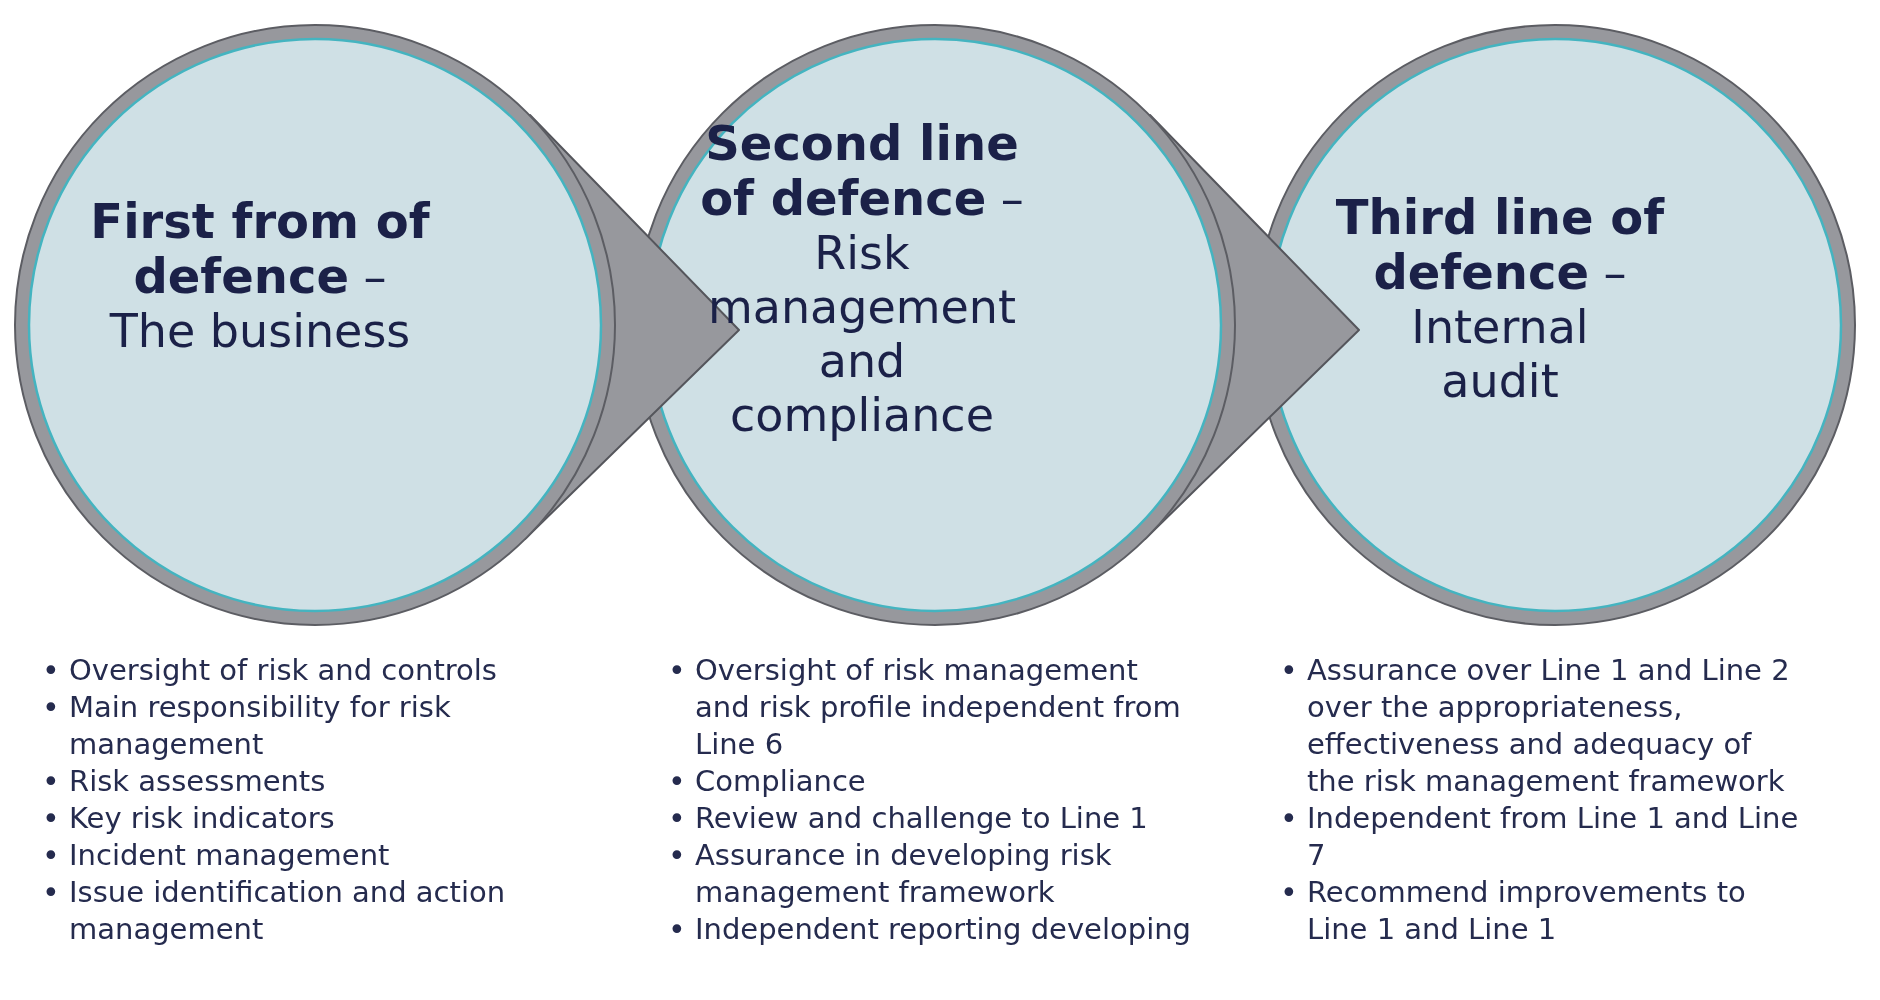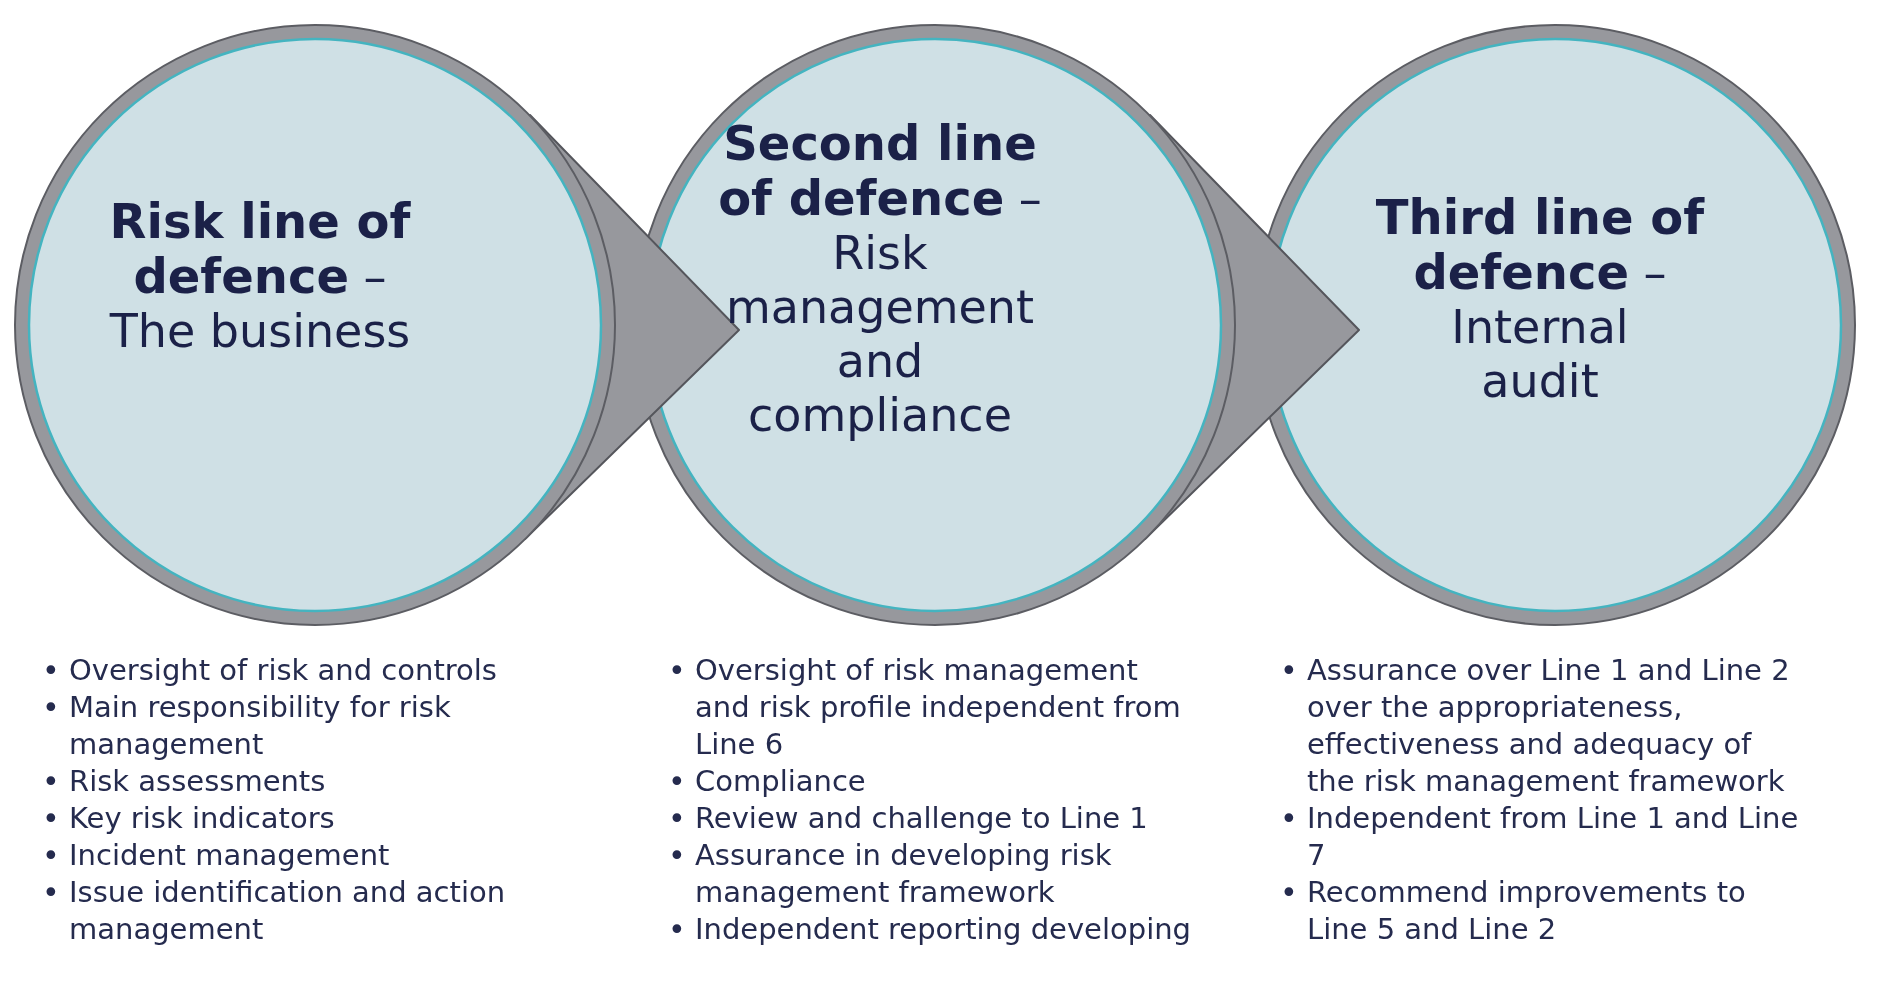--- a/index.html
+++ b/index.html
@@ -12,22 +12,22 @@
   .outer-ring{stroke:#5c5d63;stroke-width:2;}
   .inner-disc{stroke:#44b4c0;stroke-width:2.5;}
   .arrow-wedge{stroke:#55565c;stroke-width:2;stroke-linejoin:round;}
   .title{
     position:absolute;width:620px;text-align:center;
     color:#1b2148;font-size:46px;line-height:54px;font-weight:400;
   }
   .t-bold{font-weight:800;font-size:48px;white-space:pre-line;}
   .t-reg{font-weight:400;white-space:pre-line;}
   .title-1{left:-50px;top:194px;}
-  .title-2{left:570px;top:116px;}
-  .title-3{left:1230px;top:190px;}
+  .title-2{left:552px;top:116px;}
+  .title-3{left:1190px;top:190px;}
   .bullets{
     position:absolute;top:652px;
     color:#252b4e;font-size:29px;line-height:37px;
   }
   .bullets-1{left:42px;width:580px;}
   .bullets-2{left:668px;width:600px;}
   .bullets-3{left:1280px;width:580px;}
   .bullet{display:flex;align-items:flex-start;}
   .dot{flex:0 0 27px;width:27px;font-size:30px;}
   .bullet-text{white-space:pre-line;flex:1;}
@@ -45,21 +45,21 @@
   <circle class="outer-ring" cx="935" cy="325" r="300" fill="#97989d"></circle>
   <circle class="inner-disc" cx="935" cy="325" r="286" fill="#cfe0e5"></circle>
 
   <polygon class="arrow-wedge" points="530,115 739,330 525,539" fill="#97989d"></polygon>
 
   <circle class="outer-ring" cx="315" cy="325" r="300" fill="#97989d"></circle>
   <circle class="inner-disc" cx="315" cy="325" r="286" fill="#cfe0e5"></circle>
 </svg>
 
 <div class="title title-1">
-  <span class="t-bold">Risk line of
+  <span class="t-bold">First from of
 defence</span><span class="t-reg"> –
 The business</span>
 </div>
 <div class="title title-2">
   <span class="t-bold">Second line
 of defence</span><span class="t-reg"> –
 Risk
 management
 and
 compliance</span>
@@ -135,15 +135,15 @@
 the risk management framework</span>
   </div>
   <div class="bullet">
     <span class="dot">•</span>
     <span class="bullet-text">Independent from Line 1 and Line
 7</span>
   </div>
   <div class="bullet">
     <span class="dot">•</span>
     <span class="bullet-text">Recommend improvements to
-Line 5 and Line 2</span>
+Line 1 and Line 1</span>
   </div>
 </div>
 
 </body></html>

